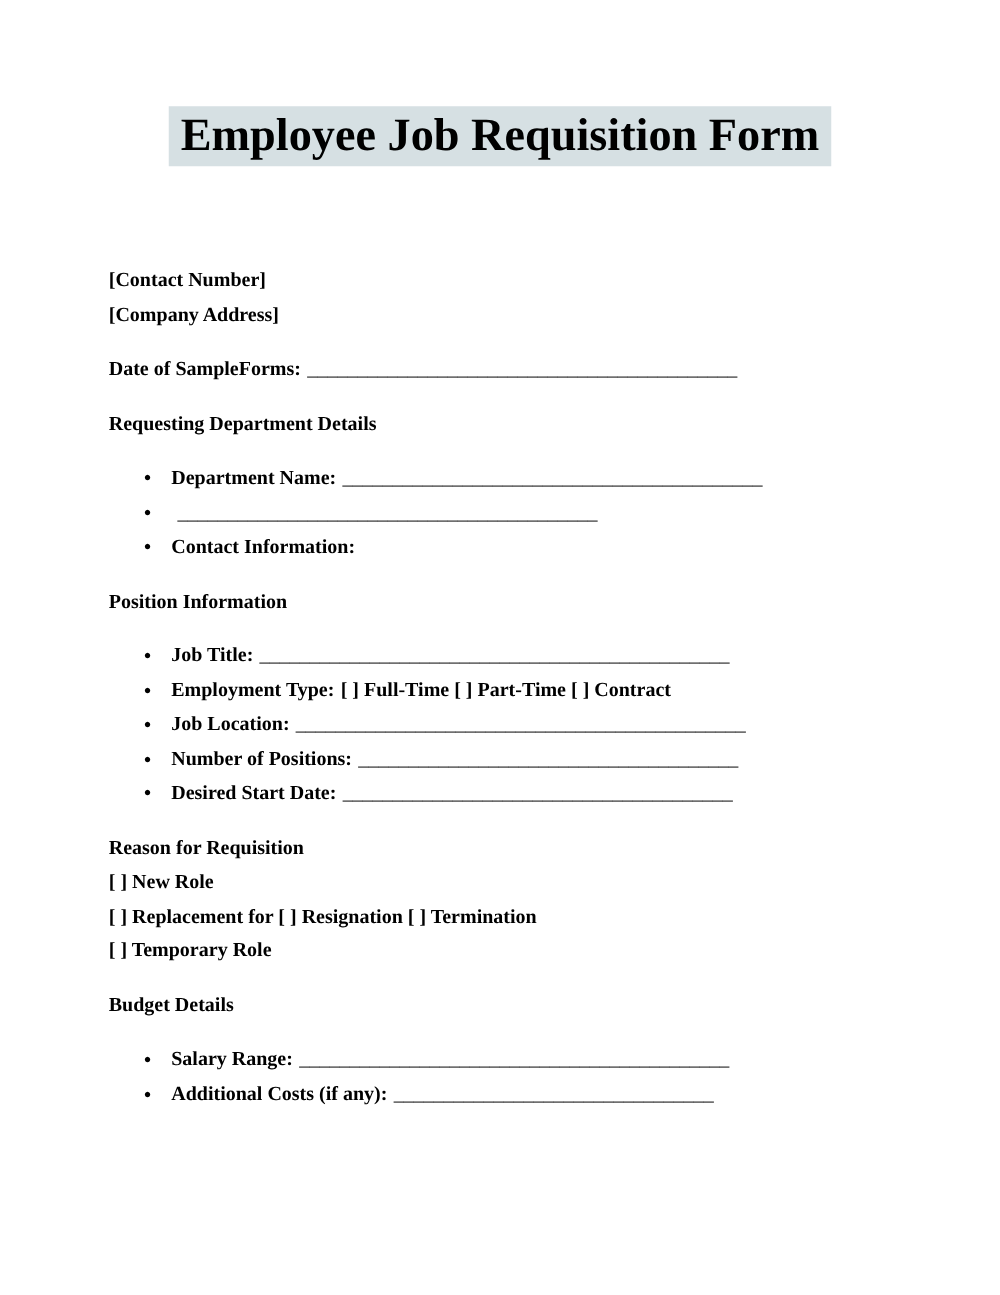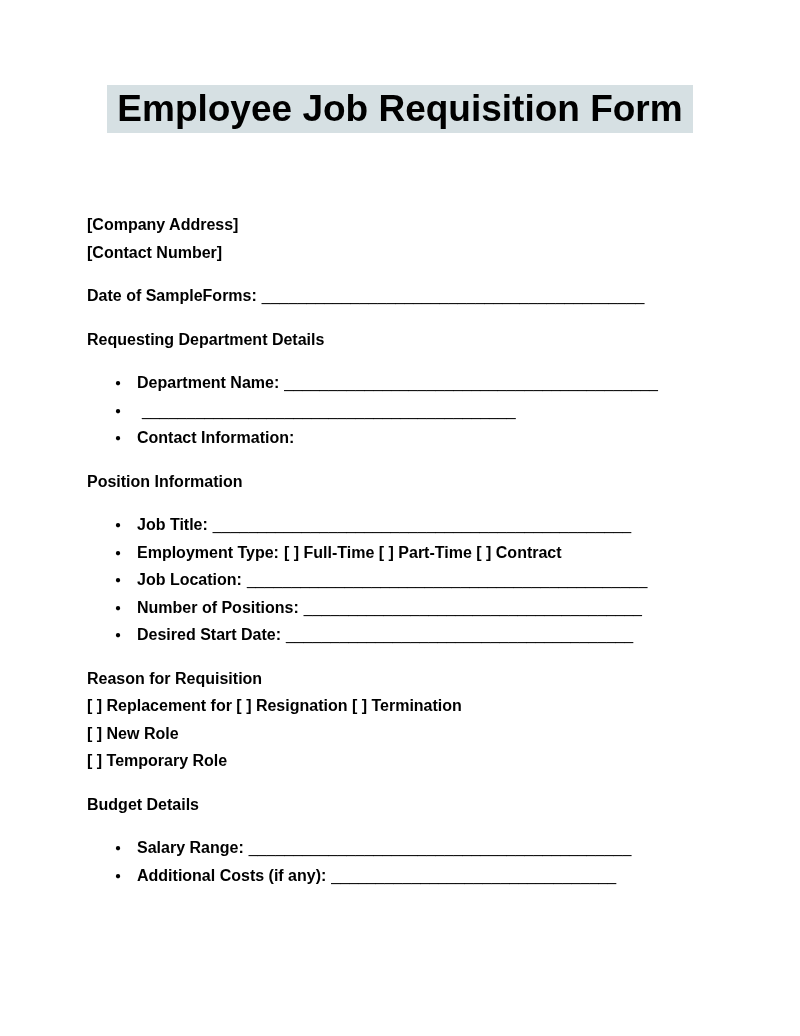--- a/index.html
+++ b/index.html
@@ -1,21 +1,21 @@
 <!DOCTYPE html>
 <html><head>
 <meta charset="utf-8">
 <style>
   html, body { margin: 0; padding: 0; background: #ffffff; }
   .page {
     position: relative;
     width: 800px;
     height: 924px;
     background: #ffffff;
-    font-family: Liberation Sans, sans-serif;
+    font-family: Liberation Serif, serif;
     color: #000000;
     overflow: hidden;
   }
   .title-row {
     padding-top: 85px;
     text-align: center;
   }
   .doc-title {
     display: inline-block;
     background: #d6e0e3;
@@ -78,22 +78,22 @@
 <body>
 
 <div class="page">
 
   <div class="title-row">
     <span class="doc-title">Employee Job Requisition Form</span>
   </div>
 
   <div class="content">
 
+    <p><span>[Contact Number]</span></p>
     <p><span>[Company Address]</span></p>
-    <p><span>[Contact Number]</span></p>
 
     <p class="gap">
       <span>Date of SampleForms:</span><span class="blank">___________________________________________</span>
     </p>
 
     <p class="gap">Requesting Department Details</p>
 
     <div class="gap">
       <p class="bullet-item">
         <span class="bullet-marker">●</span>
@@ -134,22 +134,22 @@
           <span class="blank">______________________________________</span>
       </p>
       <p class="bullet-item">
         <span class="bullet-marker">●</span>
         <span>Desired Start Date:</span>
           <span class="blank">_______________________________________</span>
       </p>
     </div>
 
     <p class="gap">Reason for Requisition</p>
+    <p>[ ] New Role</p>
     <p>[ ] Replacement for [ ] Resignation [ ] Termination</p>
-    <p>[ ] New Role</p>
     <p>[ ] Temporary Role</p>
 
     <p class="gap">Budget Details</p>
 
     <div class="gap">
       <p class="bullet-item">
         <span class="bullet-marker">●</span>
         <span>Salary Range:</span>
           <span class="blank">___________________________________________</span>
       </p>

